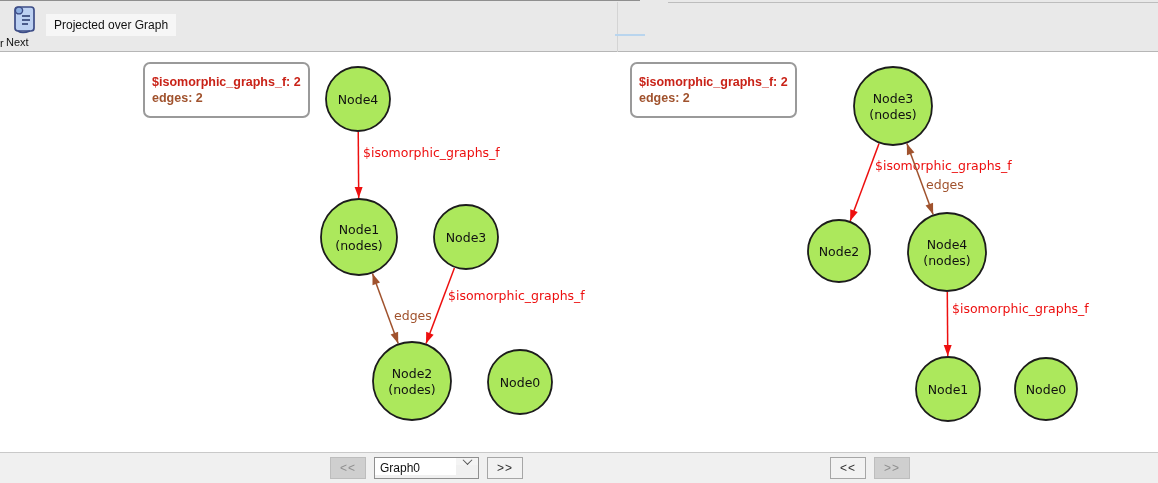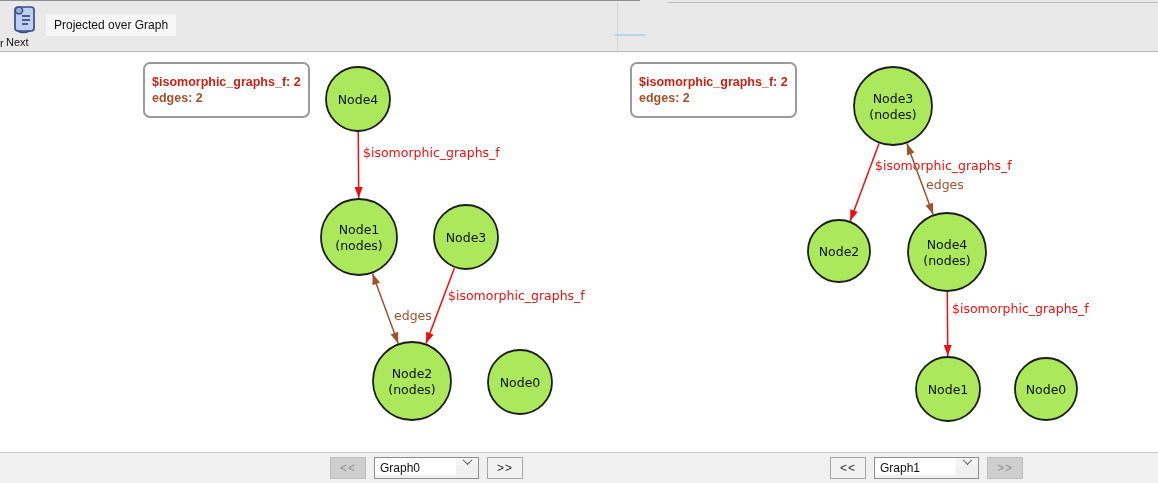--- a/index.html
+++ b/index.html
@@ -147,23 +147,17 @@
       <div class="combo">
         <span class="combo-text">Graph0</span>
         <span class="combo-chev-zone">
             <span class="combo-chev"></span>
           </span>
       </div>
       <button class="nav-btn">&gt;&gt;</button>
     </div>
     <div class="ctrl-group" id="ctrl-1" style="left: 830px;">
       <button class="nav-btn">&lt;&lt;</button>
-      <div class="combo">
-        <span class="combo-text">Graph1</span>
-        <span class="combo-chev-zone">
-            <span class="combo-chev"></span>
-          </span>
-      </div>
       <button class="nav-btn disabled">&gt;&gt;</button>
     </div>
   </div>
 
 </div>
 
 </body></html>

